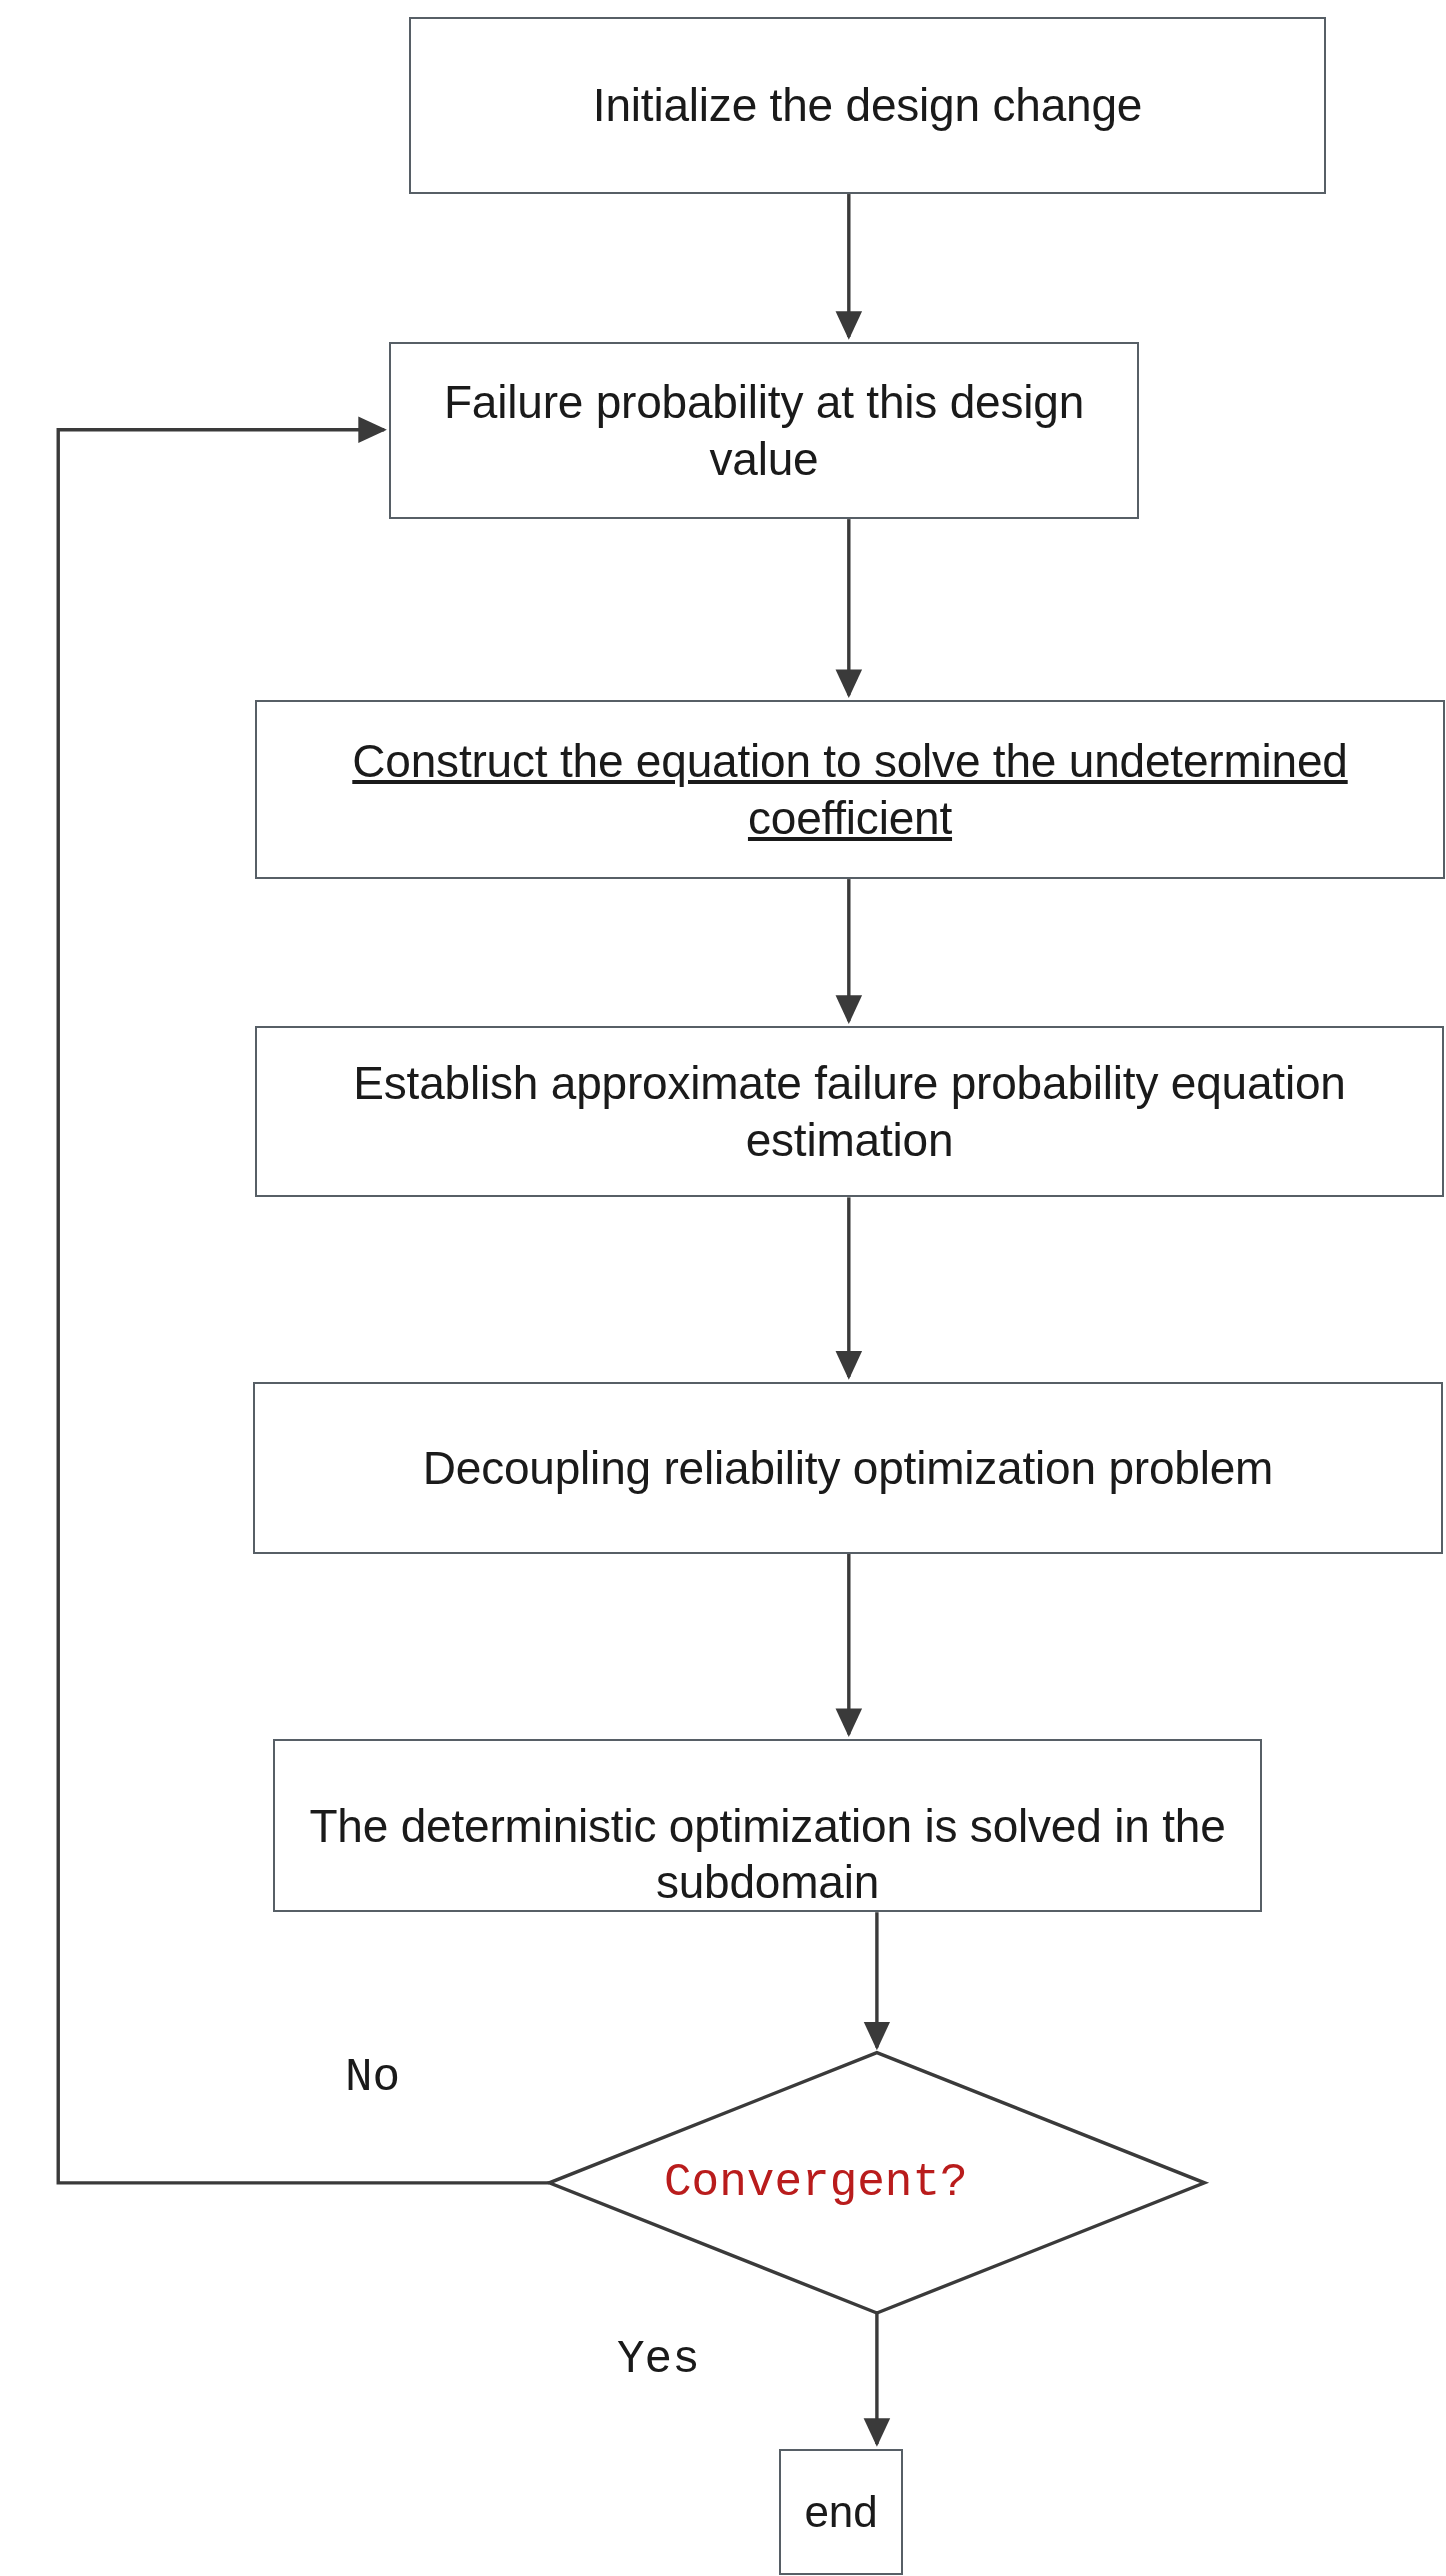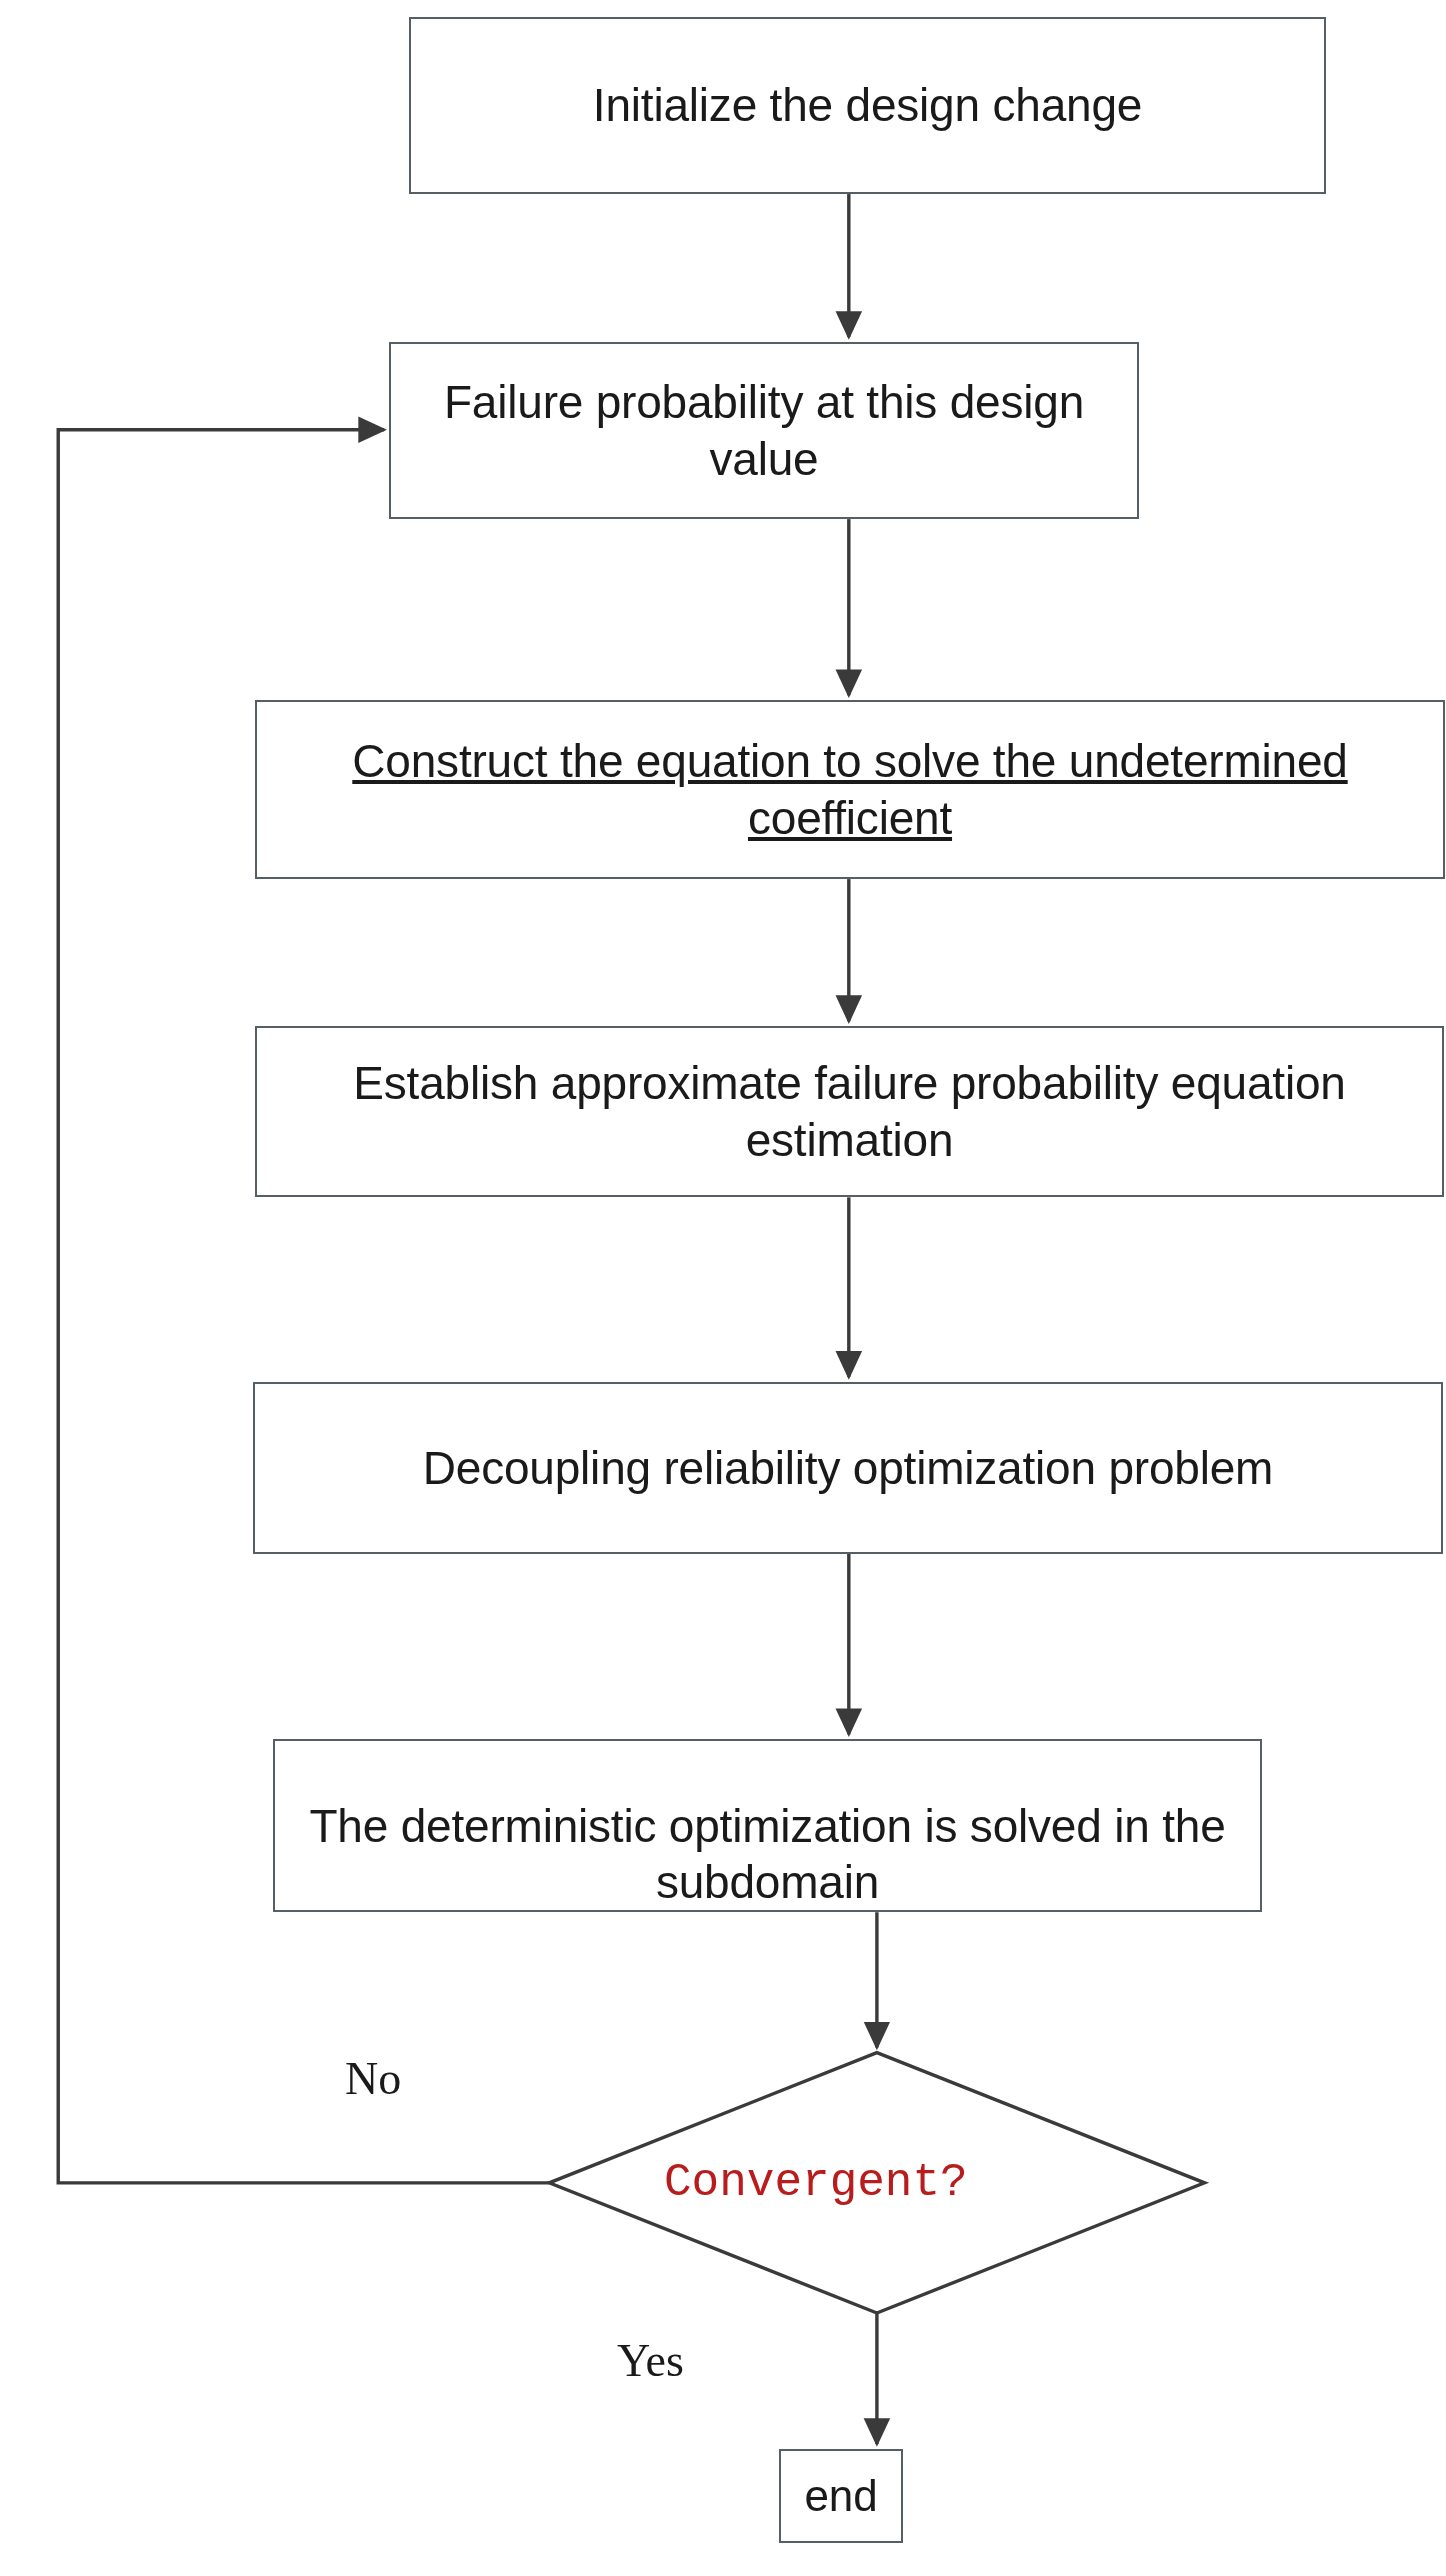--- a/index.html
+++ b/index.html
@@ -52,21 +52,21 @@
     text-align: left;
     color: #b91c1c;
     font-family: Liberation Mono, monospace;
     font-size: 46px;
     line-height: 1.2;
     white-space: nowrap;
   }
   .edge-label {
     position: absolute;
     color: #1a1a1a;
-    font-family: Liberation Serif, serif;
+    font-family: Liberation Mono, monospace;
     font-size: 46px;
     line-height: 1.2;
     white-space: nowrap;
   }
   .diamond-hit {
     position: absolute;
     background: transparent;
   }
 </style>
 </head>
@@ -125,18 +125,18 @@
   </div>
 
   <div class="diamond-label" style="left:634px; top:2156px; width:426px;">Convergent?</div>
 
   <div class="diamond-hit" style="left:519px; top:2053px; width:655px; height:260px;"></div>
 
   <div class="edge-label" style="left:315px; top:2051px;">No</div>
 
   <div class="edge-label" style="left:587px; top:2333px;">Yes</div>
 
-  <div class="node-box small" style="left:749px; top:2449px; width:124px; height:94px;">
+  <div class="node-box small" style="left:749px; top:2449px; width:124px; height:126px;">
     <span>end</span>
   </div>
 
 </div>
 
 
 </body></html>

